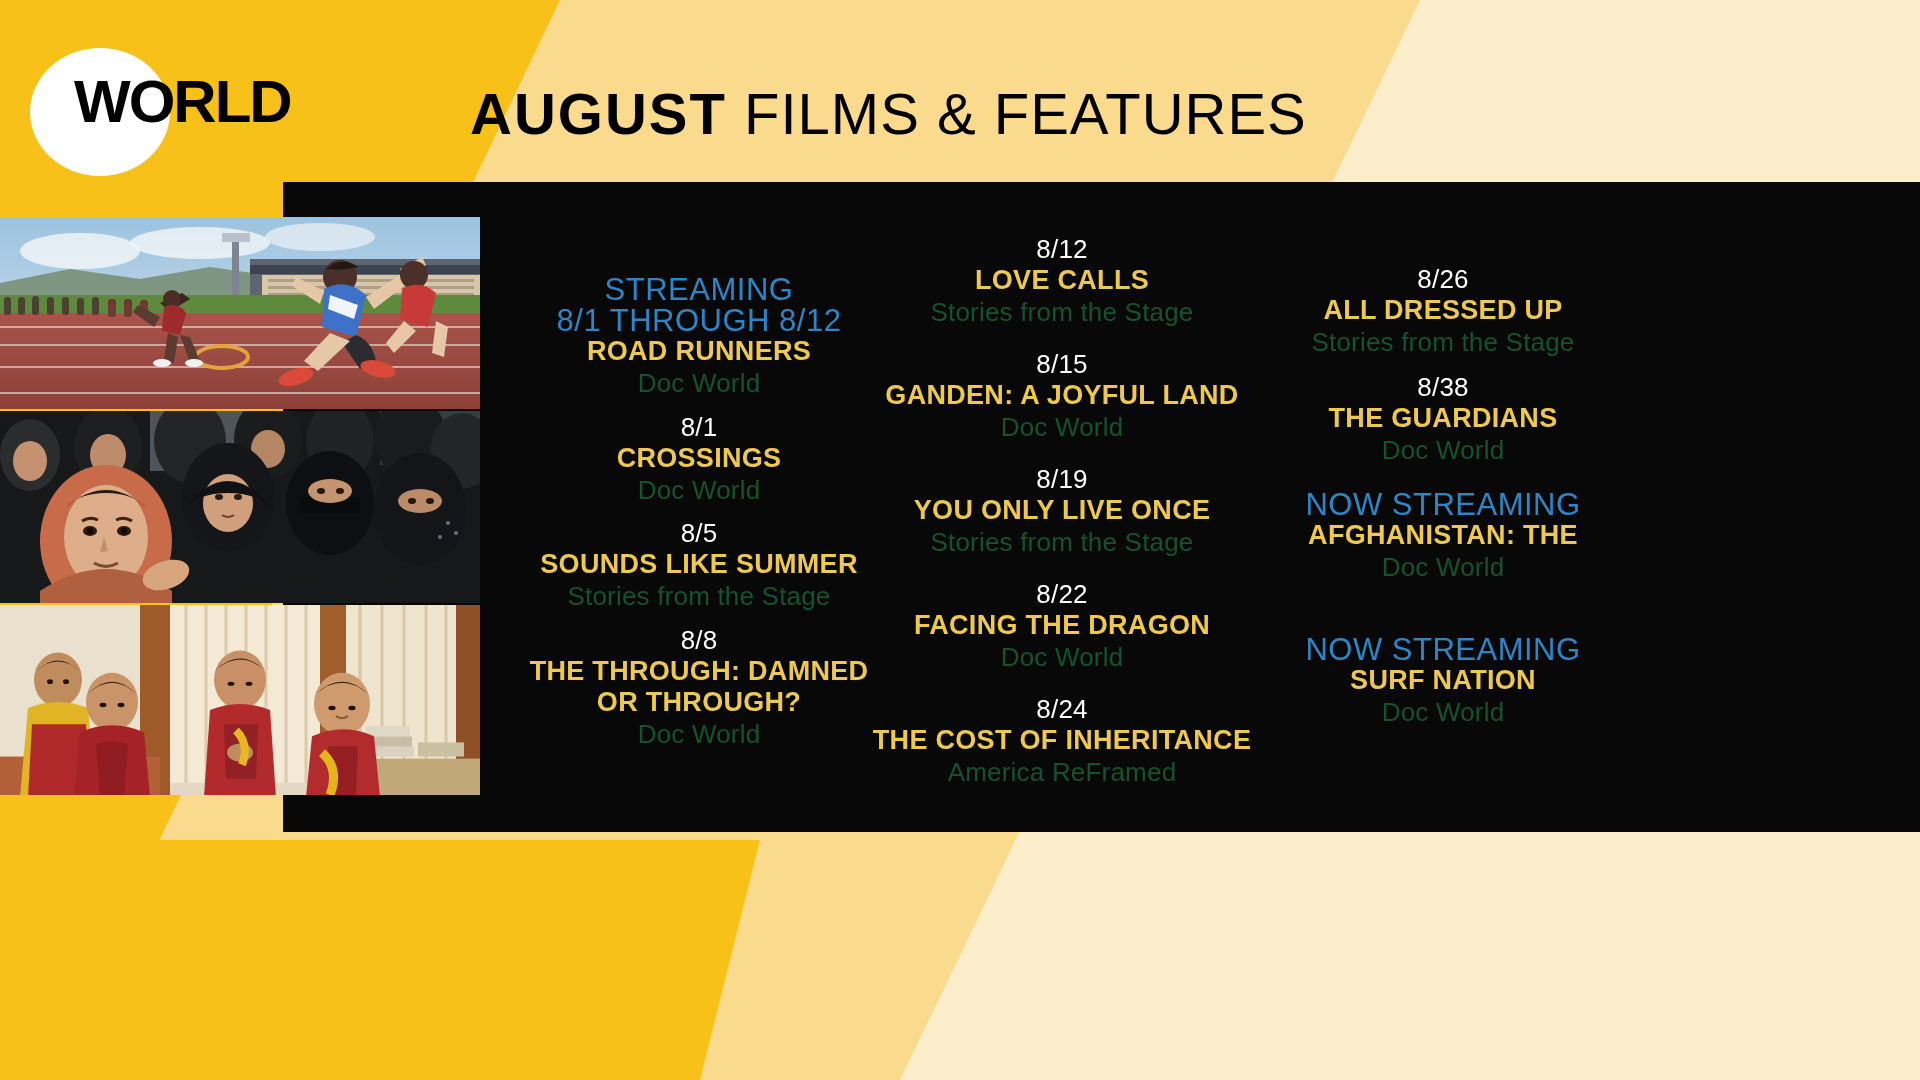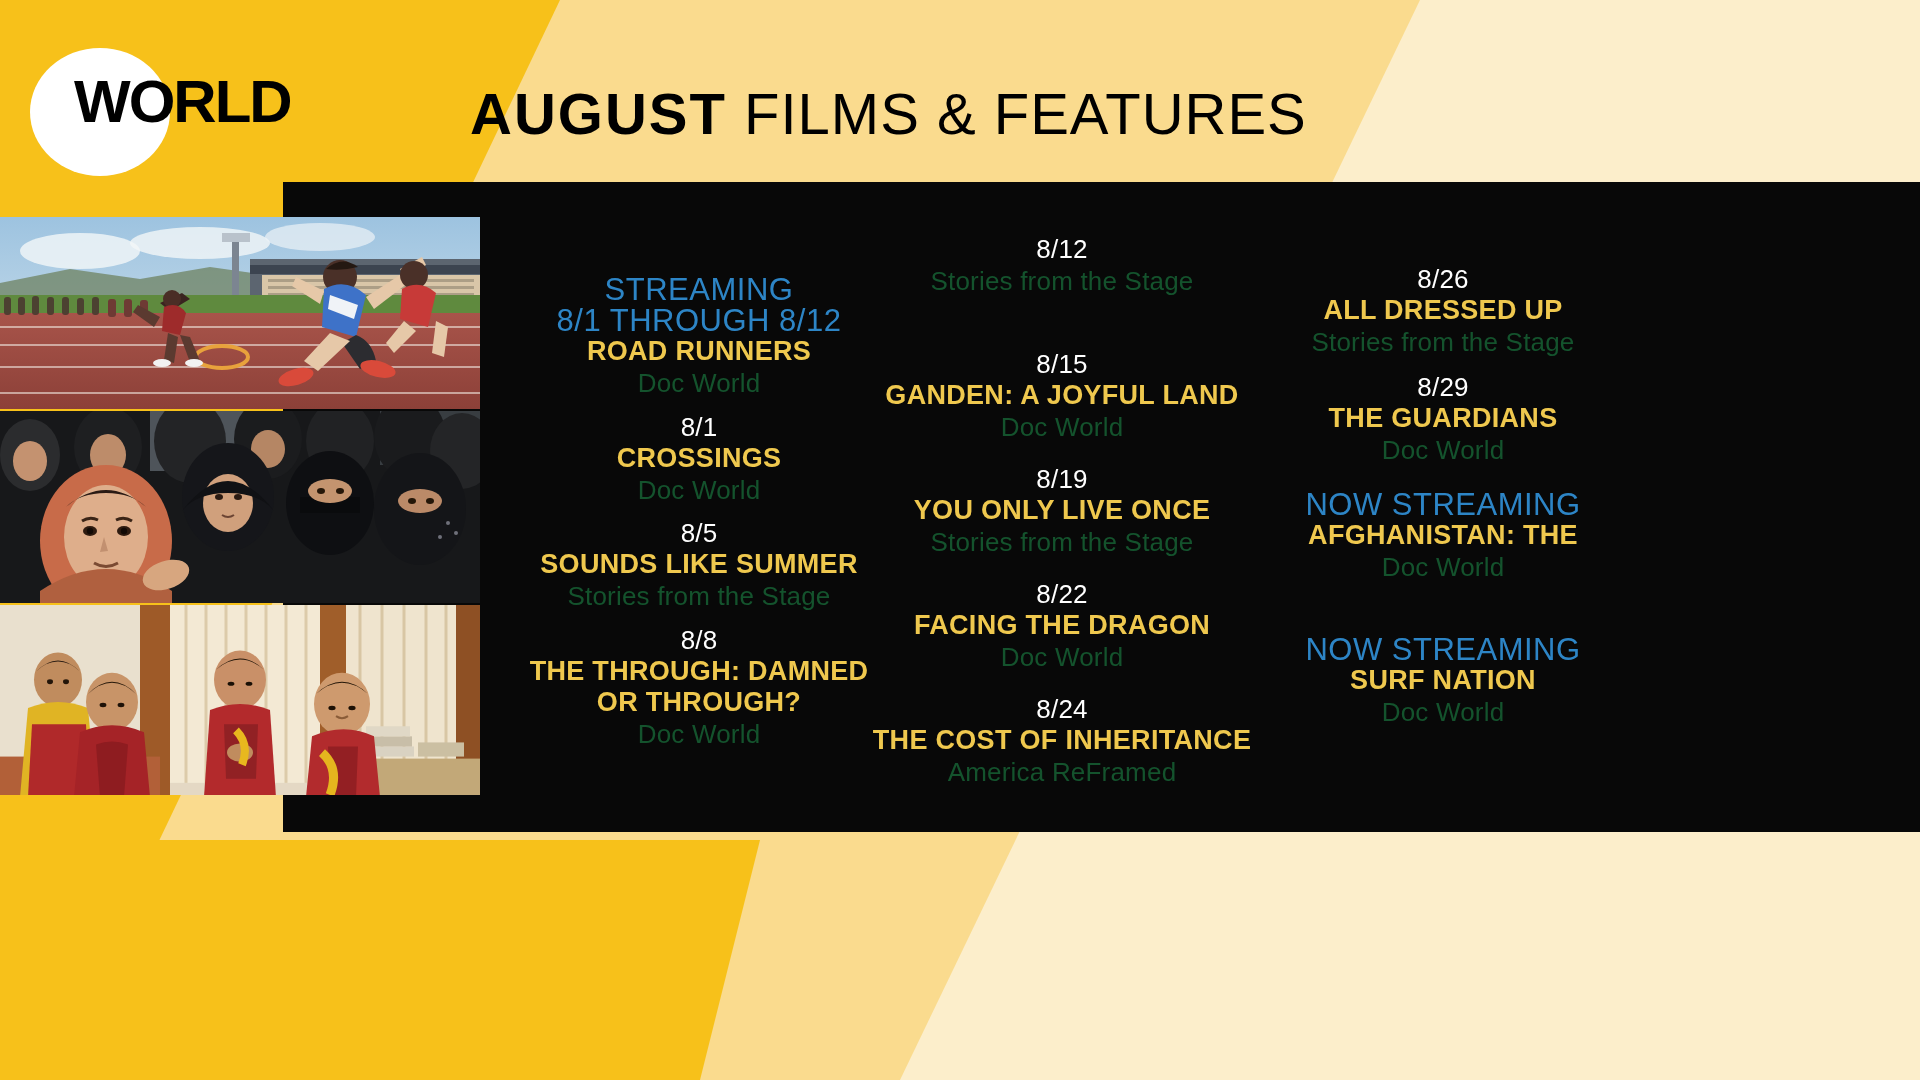--- a/index.html
+++ b/index.html
@@ -340,20 +340,21 @@
       <div class="title">THE THROUGH: DAMNED</div>
       <div class="title">OR THROUGH?</div>
       <div class="series">Doc World</div>
     </div>
   </div>
 
   <div class="col" id="col-1">
 
     <div class="entry" style="top:52px">
       <div class="date">8/12</div>
+      <div class="title">LOVE CALLS</div>
       <div class="series">Stories from the Stage</div>
     </div>
 
     <div class="entry" style="top:167px">
       <div class="date">8/15</div>
       <div class="title">GANDEN: A JOYFUL LAND</div>
       <div class="series">Doc World</div>
     </div>
 
     <div class="entry" style="top:282px">
@@ -377,21 +378,21 @@
 
   <div class="col" id="col-2">
 
     <div class="entry" style="top:82px">
       <div class="date">8/26</div>
       <div class="title">ALL DRESSED UP</div>
       <div class="series">Stories from the Stage</div>
     </div>
 
     <div class="entry" style="top:190px">
-      <div class="date">8/29</div>
+      <div class="date">8/38</div>
       <div class="title">THE GUARDIANS</div>
       <div class="series">Doc World</div>
     </div>
 
     <div class="entry" style="top:307px">
       <div class="stream">NOW STREAMING</div>
       <div class="title">AFGHANISTAN: THE</div>
       <div class="series">Doc World</div>
     </div>
 

